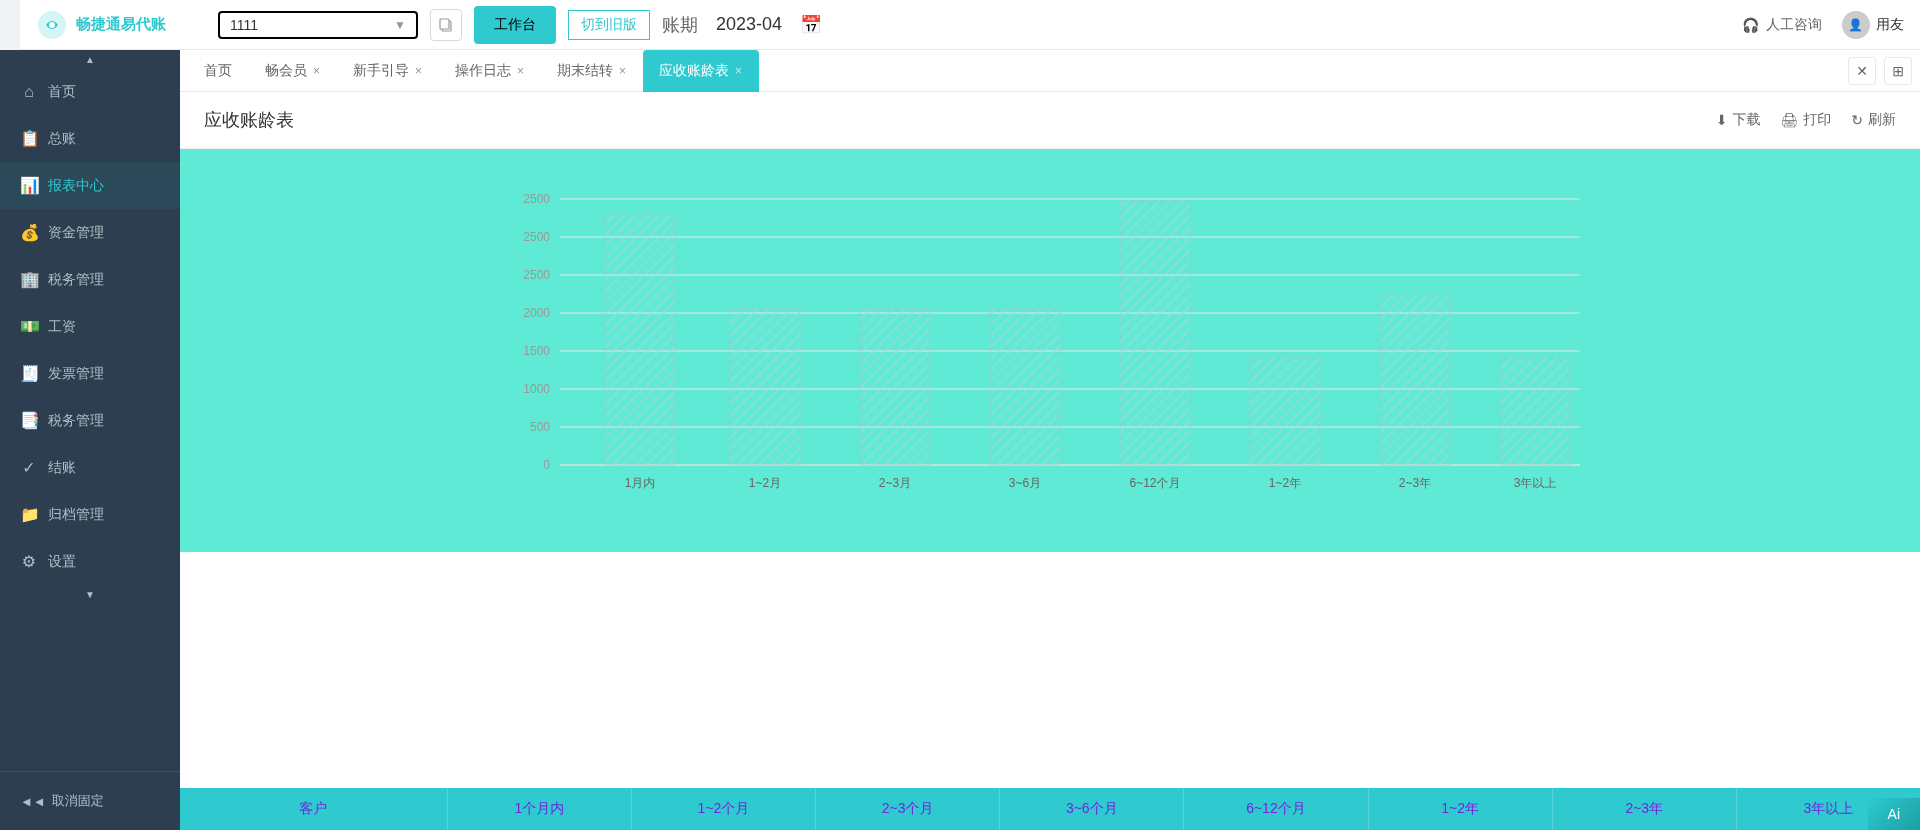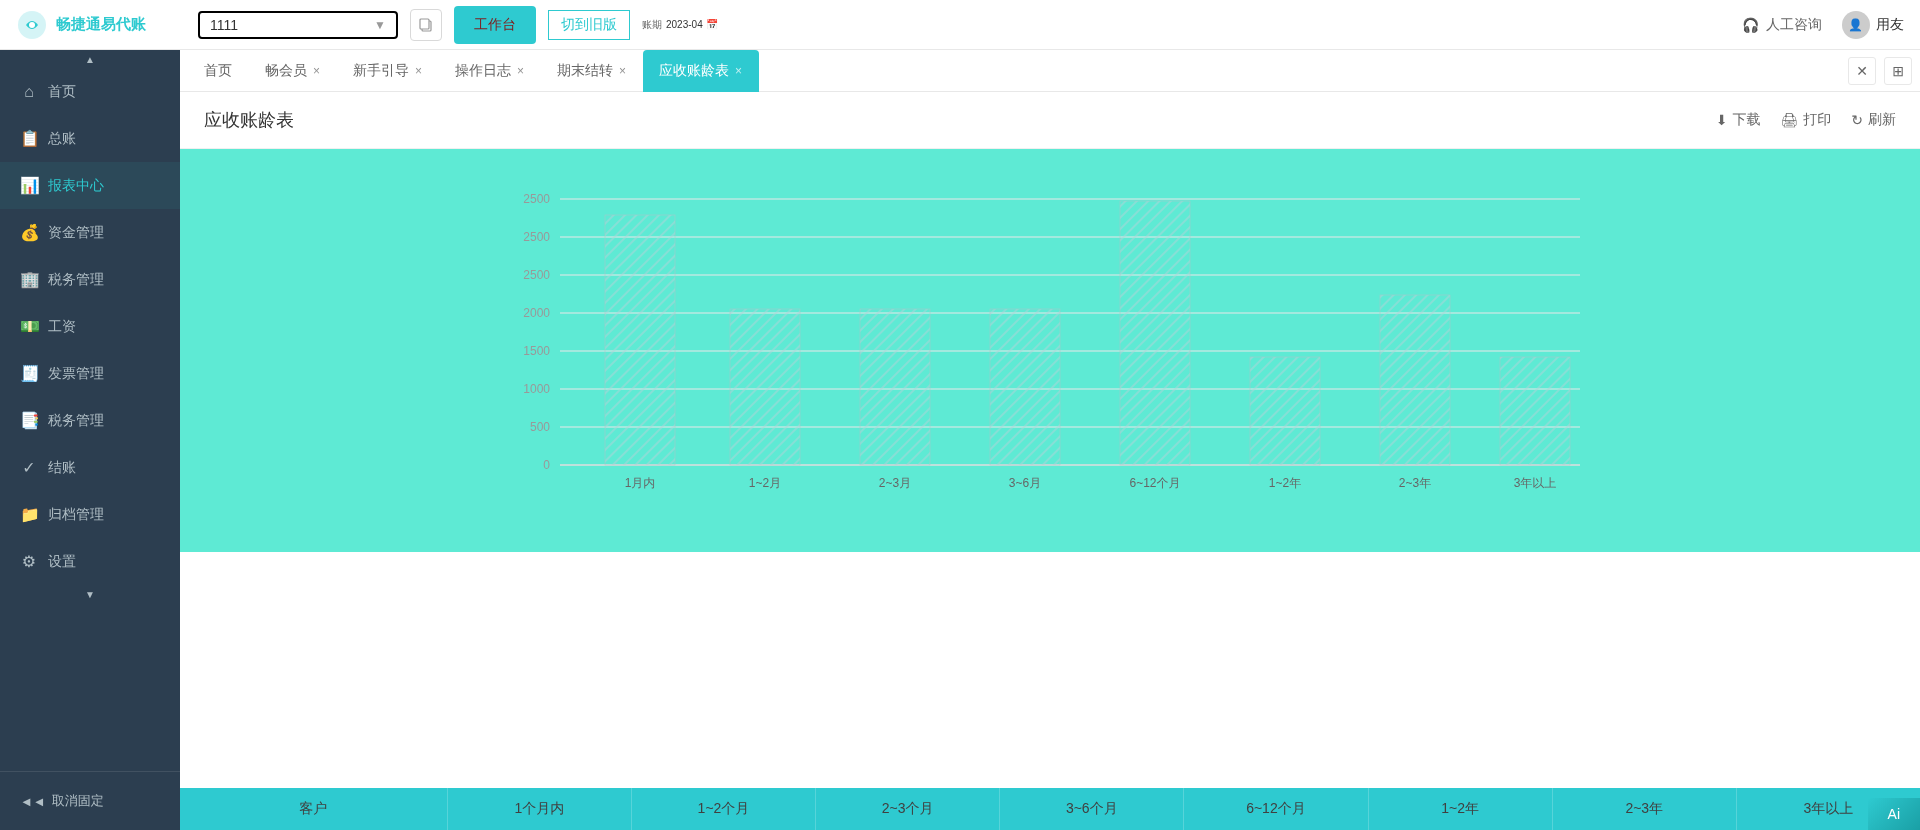--- a/index.html
+++ b/index.html
@@ -9,20 +9,21 @@
     .header {
       height: 50px;
       background: #fff;
       display: flex;
       align-items: center;
       padding: 0 16px;
       border-bottom: 1px solid #e8e8e8;
       gap: 12px;
       flex-shrink: 0;
       z-index: 10;
+      margin-left: 20px;
     }
     .logo-area {
       width: 170px;
       display: flex;
       align-items: center;
       gap: 8px;
       flex-shrink: 0;
     }
     .logo-icon {
       width: 32px;
@@ -51,42 +52,42 @@
       width: 32px; height: 32px;
       border: 1px solid #d9d9d9;
       border-radius: 4px;
       display: flex; align-items: center; justify-content: center;
       cursor: pointer;
       background: #fff;
       color: #666;
     }
     .workbench-btn {
       background: #2ecad0;
-      color: #7f1d1d;
+      color: #000000;
       border: none;
       border-radius: 4px;
       padding: 10px 20px;
       cursor: pointer;
       font-size: 14px;
     }
     .switch-btn {
       border: 1px solid #2ecad0;
       color: #2ecad0;
       background: #fff;
       border-radius: 0;
       padding: 5px 12px;
       cursor: pointer;
       font-size: 14px;
     }
     .period-area {
       display: flex;
       align-items: center;
-      gap: 4px;
+      gap: 18px;
       color: #333;
-      font-size: 10px;
+      font-size: 18px;
     }
     .period-label { color: #666; }
     .period-value { color: #333; font-weight: 500; }
     .period-calendar { color: #2ecad0; cursor: pointer; }
     .header-right {
       margin-left: auto;
       display: flex;
       align-items: center;
       gap: 20px;
     }
@@ -259,21 +260,21 @@
     .chart-container {
       padding: 20px 24px 10px 24px;
       background: #5eead4;
       flex: 1;
     }
 
     
     .table-header {
       display: flex;
       background: #2ecad0;
-      color: #404040;
+      color: #6d28d9;
       flex-shrink: 0;
       justify-content: center;
     }
     .table-col {
       flex: 1;
       padding: 12px 8px;
       text-align: center;
       font-size: 14px;
       border-right: 1px solid rgba(255,255,255,0.2);
     }

